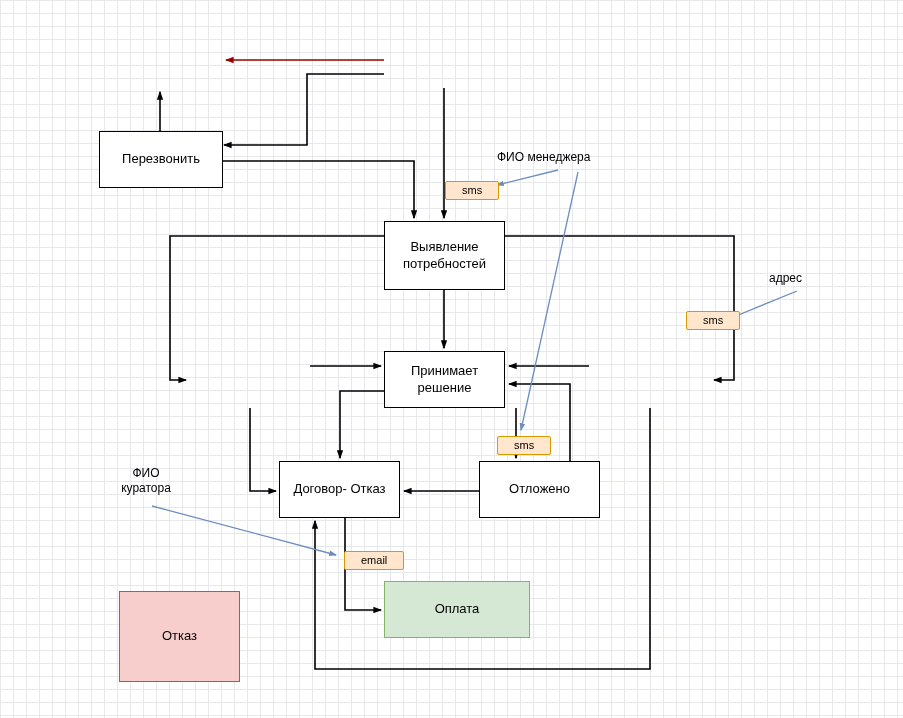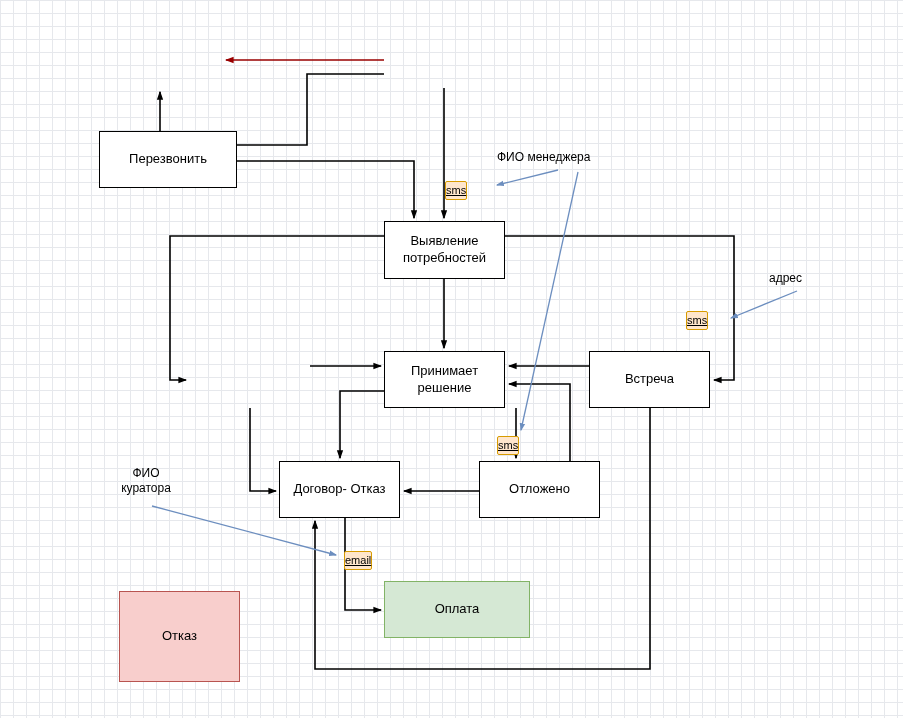--- a/index.html
+++ b/index.html
@@ -52,29 +52,28 @@
     line-height: 1.3;
   }
   .node.blue  { background: var(--blue-fill, #dae8fc);  border-color: var(--blue-border, #6c8ebf); }
   .node.pink  { background: var(--pink-fill, #f8cecc);  border-color: var(--pink-border, #b85450); }
   .node.green { background: var(--green-fill, #d5e8d4); border-color: var(--green-border, #82b366); }
 
   .badge {
     position: absolute;
     z-index: 3;
     box-sizing: border-box;
-    padding: 2px 0;
+    padding: 2px 16px;
     font-size: 11px;
     line-height: 1.2;
     color: var(--text, #000);
     background: var(--badge-fill, #ffe6cc);
     border: 1px solid var(--badge-border, #d79b00);
     border-radius: 2px;
     white-space: nowrap;
-    text-decoration: underline;
   }
   .annotation {
     position: absolute;
     z-index: 2;
     font-size: 12px;
     line-height: 1.25;
     color: var(--text, #000);
     white-space: nowrap;
   }
   .annotation.wrap {
@@ -120,36 +119,33 @@
     <path class="edge" d="M 345,518 L 345,610 L 381,610" marker-end="url(#m-black)"></path>
 
     <path class="edge blue" d="M 558,170 L 497,185" marker-end="url(#m-blue)"></path>
     <path class="edge blue" d="M 578,172 L 521,430" marker-end="url(#m-blue)"></path>
     <path class="edge blue" d="M 797,291 L 731,318" marker-end="url(#m-blue)"></path>
     <path class="edge blue" d="M 152,506 L 336,555" marker-end="url(#m-blue)"></path>
   </svg>
 
 
 
-  <div class="node" style="left:99px;top:131px;width:138px;height:57px">
+  <div class="node" style="left:99px;top:131px;width:124px;height:57px">
     <span>Перезвонить</span>
   </div>
 
-  <div class="node" style="left:384px;top:221px;width:121px;height:58px">
+  <div class="node" style="left:384px;top:221px;width:121px;height:69px">
     <span>Выявление потребностей</span>
   </div>
 
 
   <div class="node" style="left:384px;top:351px;width:121px;height:57px">
     <span>Принимает решение</span>
   </div>
 
-  <div class="node" style="left:589px;top:351px;width:121px;height:57px">
-    <span>Встреча</span>
-  </div>
 
   <div class="node" style="left:279px;top:461px;width:121px;height:57px">
     <span>Договор- Отказ</span>
   </div>
 
   <div class="node" style="left:479px;top:461px;width:121px;height:57px">
     <span>Отложено</span>
   </div>
 
   <div class="node green" style="left:384px;top:581px;width:146px;height:57px">

